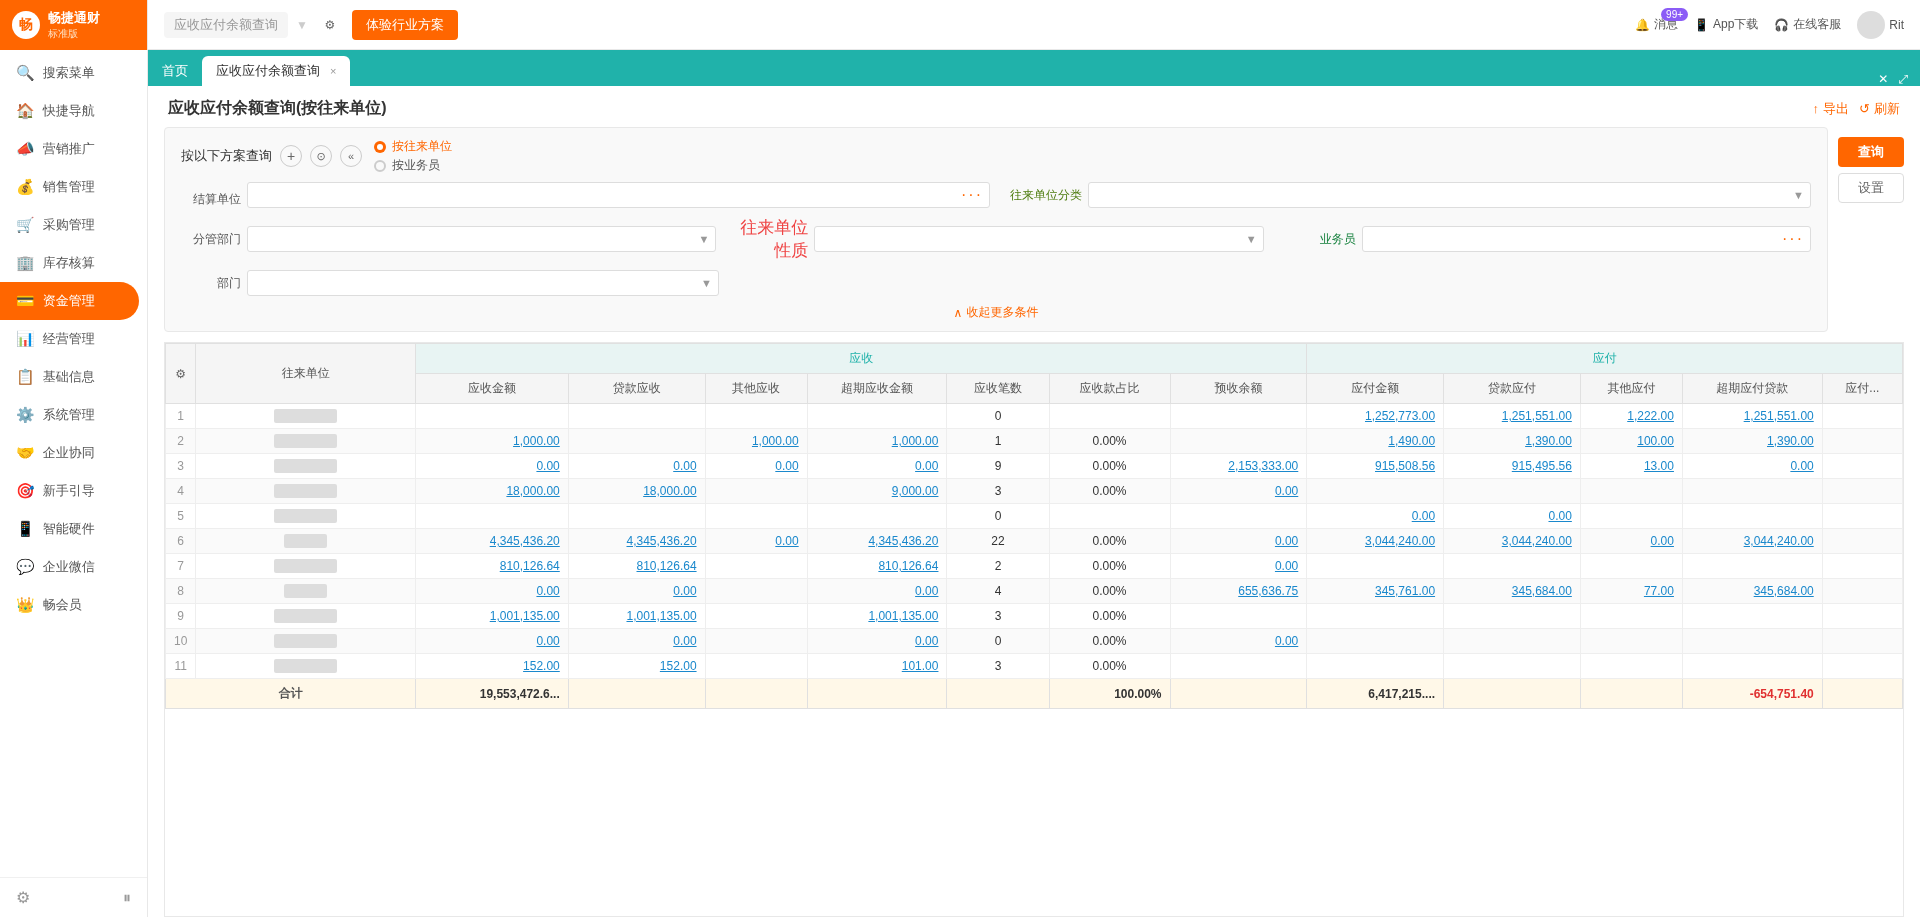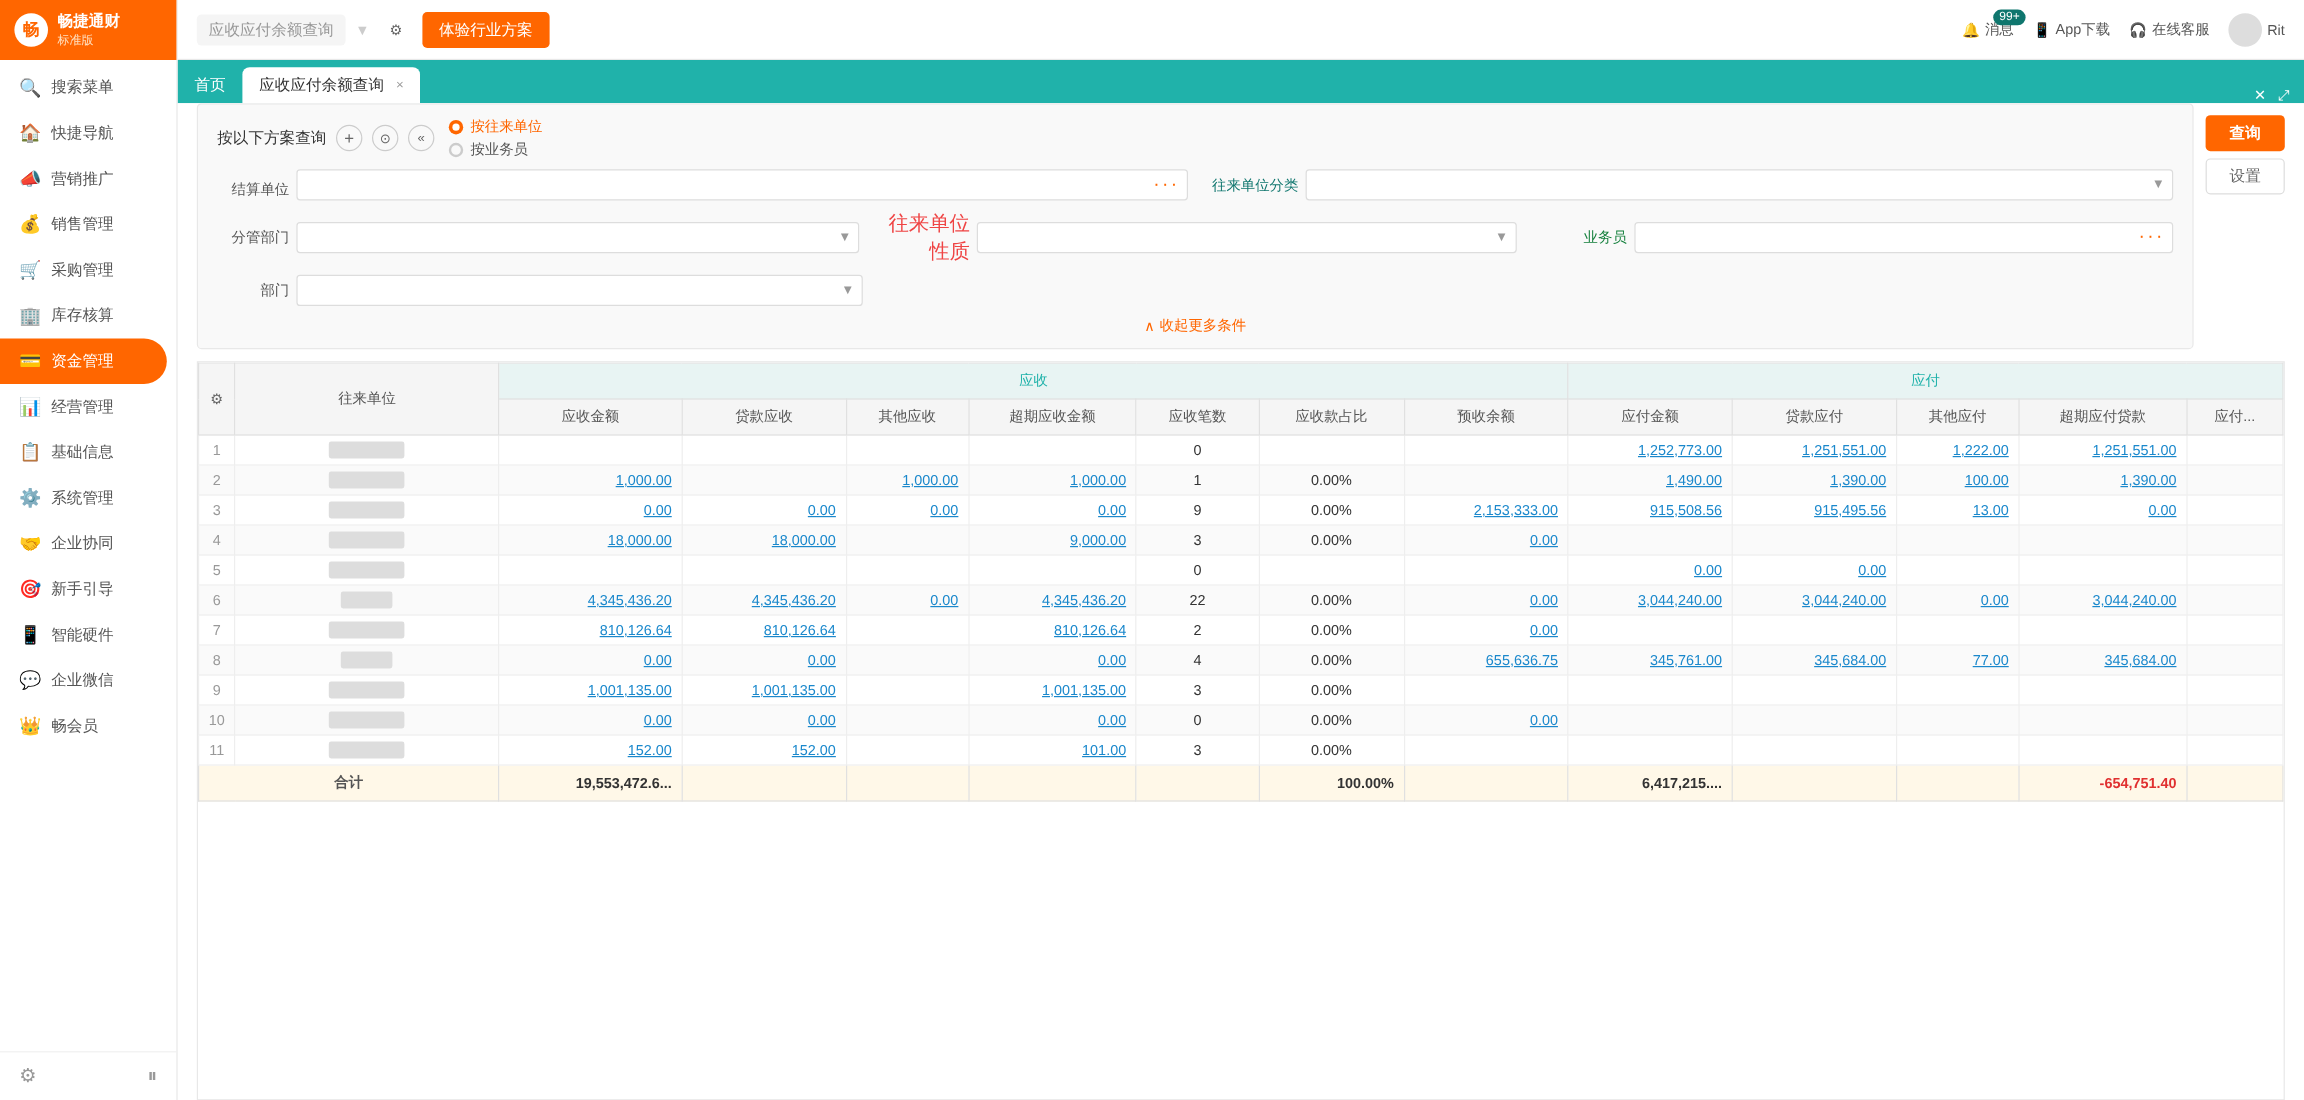--- a/index.html
+++ b/index.html
@@ -21,21 +21,21 @@
     .main { flex: 1; display: flex; flex-direction: column; overflow: hidden; }
 
     
     .top-header { height: 50px; background: #fff; display: flex; align-items: center; padding: 0 16px; border-bottom: 1px solid #e8e8e8; gap: 12px; }
     .top-header-left { display: flex; align-items: center; gap: 8px; flex: 1; }
     .breadcrumb-text { font-size: 13px; color: #999; background: #f5f5f5; padding: 4px 10px; border-radius: 4px; }
     .gear-btn { width: 28px; height: 28px; display: flex; align-items: center; justify-content: center; cursor: pointer; color: #666; }
     .promo-btn { background: #ff6600; color: #fff; border: none; border-radius: 4px; padding: 6px 14px; font-size: 13px; cursor: pointer; }
     .top-header-right { display: flex; align-items: center; gap: 16px; }
     .header-action { display: flex; align-items: center; gap: 4px; cursor: pointer; color: #555; font-size: 12px; position: relative; }
-    .badge { background: #0f766e; color: #fff; font-size: 10px; border-radius: 10px; padding: 1px 5px; position: absolute; top: -8px; right: -10px; }
+    .badge { background: #8b5cf6; color: #fff; font-size: 10px; border-radius: 10px; padding: 1px 5px; position: absolute; top: -8px; right: -10px; }
     .user-avatar { width: 28px; height: 28px; background: #ddd; border-radius: 50%; }
     .user-name { font-size: 12px; color: #555; }
 
     
     .tab-bar { height: 36px; background: #20b2aa; display: flex; align-items: flex-end; padding: 0 0 0 0; }
     .tab { height: 30px; display: flex; align-items: center; padding: 0 14px; cursor: pointer; font-size: 13px; gap: 6px; }
     .tab.home { background: transparent; color: #fff; }
     .tab.active { background: #fff; color: #333; border-radius: 6px 6px 0 0; }
     .tab-close { color: #999; font-size: 11px; margin-left: 4px; }
     .tab-bar-actions { margin-left: auto; display: flex; align-items: center; padding: 0 12px; gap: 10px; color: #fff; }
@@ -190,20 +190,33 @@
       <span class="tab-close">×</span>
     </div>
     <div class="tab-bar-actions">
       <span style="cursor:pointer;">✕</span>
       <span style="cursor:pointer;">⤢</span>
     </div>
   </div>
 
   <div class="content">
 
+    <div class="page-header">
+      <div class="page-title">应收应付余额查询(按往来单位)</div>
+      <div class="page-actions">
+        <div class="action-btn">
+          <span>↑</span>
+          <span>导出</span>
+        </div>
+        <div class="action-btn">
+          <span>↺</span>
+          <span>刷新</span>
+        </div>
+      </div>
+    </div>
 
     <div style="display:flex; gap:10px; margin: 0 16px 10px; align-items:flex-start;">
       <div style="background:#f9f9f9; border:1px solid #e8e8e8; border-radius:4px; padding:10px 16px; flex:1;">
         <div style="display:flex; align-items:center; gap:8px; margin-bottom:8px;">
           <span style="font-size:13px;color:#333;">按以下方案查询</span>
           <div class="filter-add-btn">+</div>
           <div class="filter-add-btn" style="font-size:11px;">⊙</div>
           <div class="filter-add-btn" style="font-size:11px;">«</div>
           <div style="display:flex; flex-direction:column; gap:2px; margin-left:4px;">
             <div style="display:flex;align-items:center;gap:6px;cursor:pointer;color:#ff6600;">
@@ -220,21 +233,21 @@
         </div>
 
         <div style="display:flex; gap:12px; margin-bottom:8px; align-items:center;">
           <div style="display:flex;align-items:flex-end;gap:6px;flex:1;">
             <span style="font-size:12px;color:#555;width:60px;text-align:right;">结算单位</span>
             <div style="flex:1;height:26px;border:1px solid #ddd;border-radius:3px;padding:0 6px;display:flex;align-items:center;justify-content:flex-end;background:#fff;">
               <span style="color:#ff6600;font-size:16px;letter-spacing:2px;">···</span>
             </div>
           </div>
           <div style="display:flex;align-items:center;gap:6px;flex:1;">
-            <span style="font-size:12px;color:#0f766e;width:80px;text-align:right;">往来单位分类</span>
+            <span style="font-size:12px;color:#4d7c0f;width:80px;text-align:right;">往来单位分类</span>
             <div style="flex:1;height:26px;border:1px solid #ddd;border-radius:3px;padding:0 6px;display:flex;align-items:center;justify-content:flex-end;background:#fff;">
               <span style="color:#999;font-size:11px;">▼</span>
             </div>
           </div>
         </div>
 
         <div style="display:flex; gap:12px; margin-bottom:8px; align-items:center;">
           <div style="display:flex;align-items:center;gap:6px;flex:1;">
             <span style="font-size:12px;color:#555;width:60px;text-align:right;">分管部门</span>
             <div style="flex:1;height:26px;border:1px solid #ddd;border-radius:3px;padding:0 6px;display:flex;align-items:center;justify-content:flex-end;background:#fff;">

